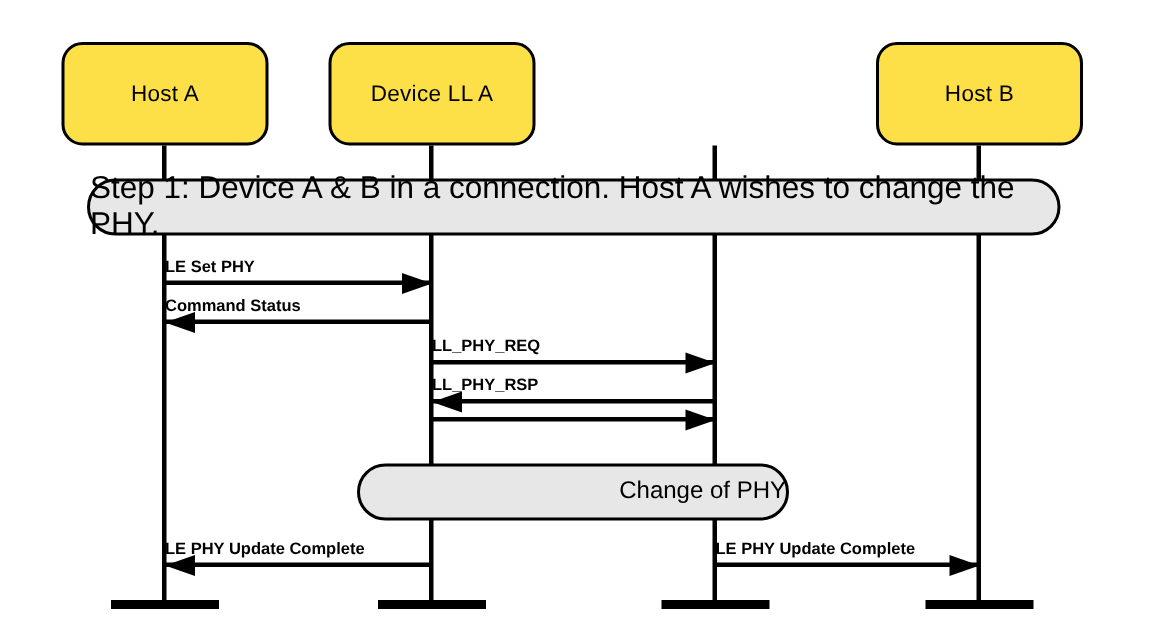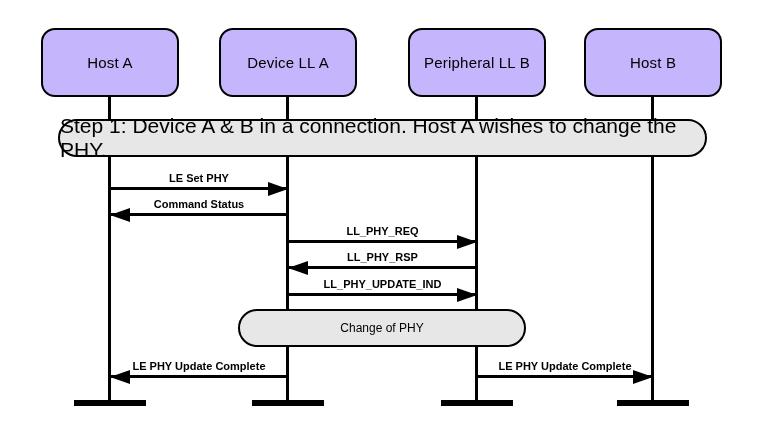--- a/index.html
+++ b/index.html
@@ -4,43 +4,43 @@
 <style>
   html,body { margin:0; padding:0; background:#ffffff; }
   #canvas {
     position:relative; width:768px; height:428px; background:#ffffff;
     font-family:"Liberation Sans", sans-serif; color:#000; overflow:hidden;
   }
 
   
   .pbox {
     position:absolute; top:28px; width:134px; height:65px;
-    border:2px solid #000; border-radius:14px; background:#c4b5fd;
+    border:2px solid #000; border-radius:14px; background:#fde047;
     display:flex; align-items:center; justify-content:center;
     font-size:15px; letter-spacing:.2px;
   }
 
   
   .lifeline { position:absolute; top:97px; width:3px; height:306px; background:#000; }
 
   
   .termbar { position:absolute; top:400px; width:72px; height:6px; background:#000; }
 
   
   .pill {
     position:absolute; border:2px solid #000; border-radius:19px; background:#e7e7e7;
     display:flex; align-items:center; justify-content:center;
   }
   #step-banner { left:58px; top:119px; width:645px; height:34px; font-size:21px; }
-  #change-phy  { left:238px; top:309px; width:284px; height:34px; font-size:12px; }
+  #change-phy  { left:238px; top:309px; width:284px; height:34px; font-size:16px;justify-content:flex-end; }
 
   
   .msg { position:absolute; }
   .msg-label {
-    text-align:center; font-size:11px; font-weight:bold; line-height:13px;
+    font-size:11px; font-weight:bold; line-height:13px;
     margin-bottom:2px; white-space:nowrap;
   }
   .msg-line { height:3px; background:#000; position:relative; }
   .arrowhead {
     position:absolute; width:0; height:0; bottom:-5.5px;
     border-top:7px solid transparent; border-bottom:7px solid transparent;
   }
   .arrowhead.right { right:0; border-left:20px solid #000; }
   .arrowhead.left  { left:0;  border-right:20px solid #000; }
 </style>
@@ -57,23 +57,20 @@
   <div class="termbar" style="left:74px"></div>
   <div class="termbar" style="left:252px"></div>
   <div class="termbar" style="left:441px"></div>
   <div class="termbar" style="left:617px"></div>
 
   <div class="pbox" style="left:41px">
     <span>Host A</span>
   </div>
   <div class="pbox" style="left:219px">
     <span>Device LL A</span>
-  </div>
-  <div class="pbox" style="left:408px">
-    <span>Peripheral LL B</span>
   </div>
   <div class="pbox" style="left:584px">
     <span>Host B</span>
   </div>
 
   <div class="pill" id="step-banner">
     <span>Step 1: Device A &amp; B in a connection. Host A wishes to change the PHY.</span>
   </div>
 
   <div class="msg" style="left:110px; top:172px; width:178px;">
@@ -98,21 +95,20 @@
   </div>
 
   <div class="msg" style="left:288px; top:251px; width:189px;">
     <div class="msg-label">LL_PHY_RSP</div>
     <div class="msg-line">
       <div class="arrowhead left"></div>
     </div>
   </div>
 
   <div class="msg" style="left:288px; top:278px; width:189px;">
-    <div class="msg-label">LL_PHY_UPDATE_IND</div>
     <div class="msg-line">
       <div class="arrowhead right"></div>
     </div>
   </div>
 
   <div class="pill" id="change-phy">
     <span>Change of PHY</span>
   </div>
 
   <div class="msg" style="left:110px; top:360px; width:178px;">

